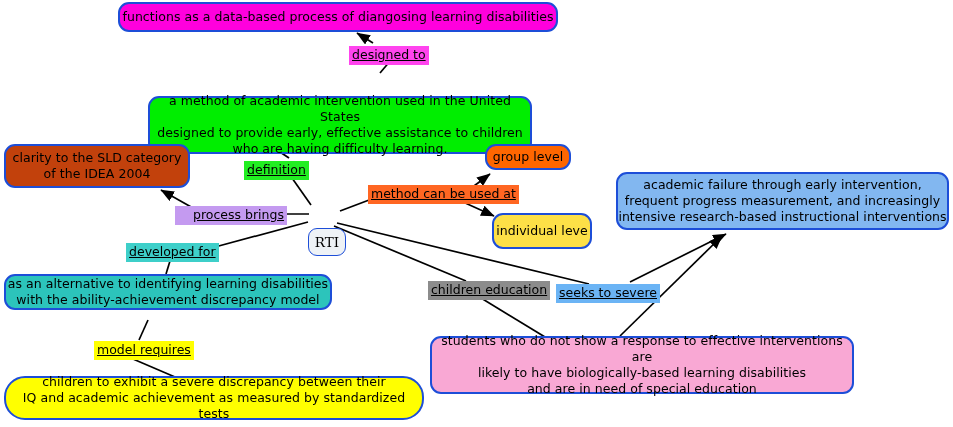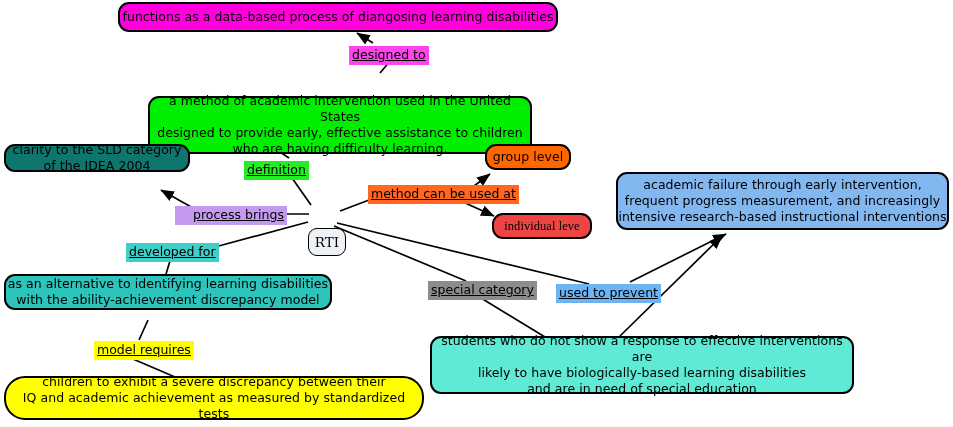--- a/index.html
+++ b/index.html
@@ -19,21 +19,21 @@
     position: absolute;
     left: 0;
     top: 0;
     width: 953px;
     height: 427px;
     pointer-events: none;
   }
   .node {
     position: absolute;
     box-sizing: border-box;
-    border: 2px solid #000000;
+    border: 2px solid #1d4ed8;
     border-radius: 11px;
     display: flex;
     align-items: center;
     justify-content: center;
     text-align: center;
     color: #000000;
     font-size: 12.5px;
     line-height: 16px;
     letter-spacing: 0.05px;
     white-space: pre-line;
@@ -100,44 +100,44 @@
   </svg>
 
   <div class="node" style="left: 118px; top: 2px; width: 440px; height: 30px; background: rgb(255, 0, 221);">
     <span>functions as a data-based process of diangosing learning disabilities</span>
   </div>
   <div class="node" style="left: 148px; top: 74px; width: 384px; height: 58px; background: rgb(0, 238, 0); margin-top: 22px;">
     <span>a method of academic intervention used in the United States
 designed to provide early, effective assistance to children
 who are having difficulty learning.</span>
   </div>
-  <div class="node" style="left: 4px; top: 144px; width: 186px; height: 28px; background: #0f766e; justify-content: center;">
+  <div class="node" style="left: 4px; top: 144px; width: 186px; height: 44px; background: #c2410c; justify-content: center;">
     <span>clarity to the SLD category
 of the IDEA 2004</span>
   </div>
   <div class="node" style="left: 485px; top: 144px; width: 86px; height: 26px; background: rgb(255, 102, 0);">
     <span>group level</span>
   </div>
-  <div class="node" style="left: 492px; top: 213px; width: 100px; height: 26px; background: #ef4444; font-family: Liberation Serif, serif;">
+  <div class="node" style="left: 492px; top: 213px; width: 100px; height: 36px; background: #fde047;">
     <span>individual leve</span>
   </div>
   <div class="node" style="left: 616px; top: 172px; width: 333px; height: 58px; background: rgb(130, 183, 240);">
     <span>academic failure through early intervention,
 frequent progress measurement, and increasingly
 intensive research-based instructional interventions</span>
   </div>
   <div class="node" style="left: 4px; top: 274px; width: 328px; height: 36px; background: rgb(44, 196, 187);">
     <span>as an alternative to identifying learning disabilities
 with the ability-achievement discrepancy model</span>
   </div>
   <div class="node" style="left: 4px; top: 376px; width: 420px; height: 44px; background: rgb(255, 255, 0); border-radius: 21px;">
     <span>children to exhibit a severe discrepancy between their
 IQ and academic achievement as measured by standardized tests</span>
   </div>
-  <div class="node" style="left: 430px; top: 336px; width: 424px; height: 58px; background: #5eead4;">
+  <div class="node" style="left: 430px; top: 336px; width: 424px; height: 58px; background: #f9a8d4;">
     <span>students who do not show a response to effective interventions are
 likely to have biologically-based learning disabilities
 and are in need of special education</span>
   </div>
 
   <div class="node rti" style="left:308px; top:217px; width:38px; height:28px; background:#eef2f6;margin-top:11px;">
     <span>RTI</span>
   </div>
 
   <div class="label" style="left: 349px; top: 46px; background: rgb(255, 68, 238);">
@@ -149,22 +149,22 @@
   <div class="label" style="left: 175px; top: 206px; background: rgb(196, 154, 240); padding-left: 18px;">
     <span>process brings</span>
   </div>
   <div class="label" style="left: 368px; top: 185px; background: rgb(255, 102, 34);">
     <span>method can be used at</span>
   </div>
   <div class="label" style="left: 126px; top: 243px; background: rgb(62, 207, 201);">
     <span>developed for</span>
   </div>
   <div class="label" style="left: 428px; top: 281px; background: rgb(140, 140, 140);">
-    <span>special category</span>
+    <span>children education</span>
   </div>
   <div class="label" style="left: 556px; top: 284px; background: rgb(107, 180, 245);">
-    <span>used to prevent</span>
+    <span>seeks to severe</span>
   </div>
   <div class="label" style="left: 94px; top: 341px; background: rgb(255, 255, 0);">
     <span>model requires</span>
   </div>
 
 </div>
 
 </body></html>

